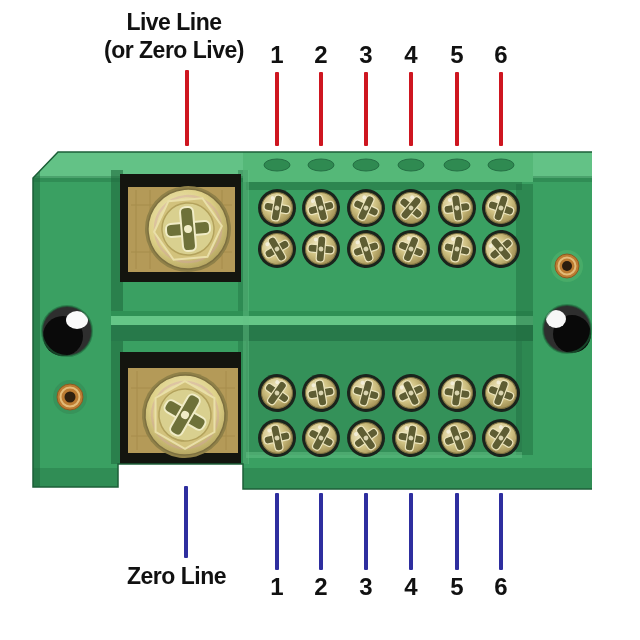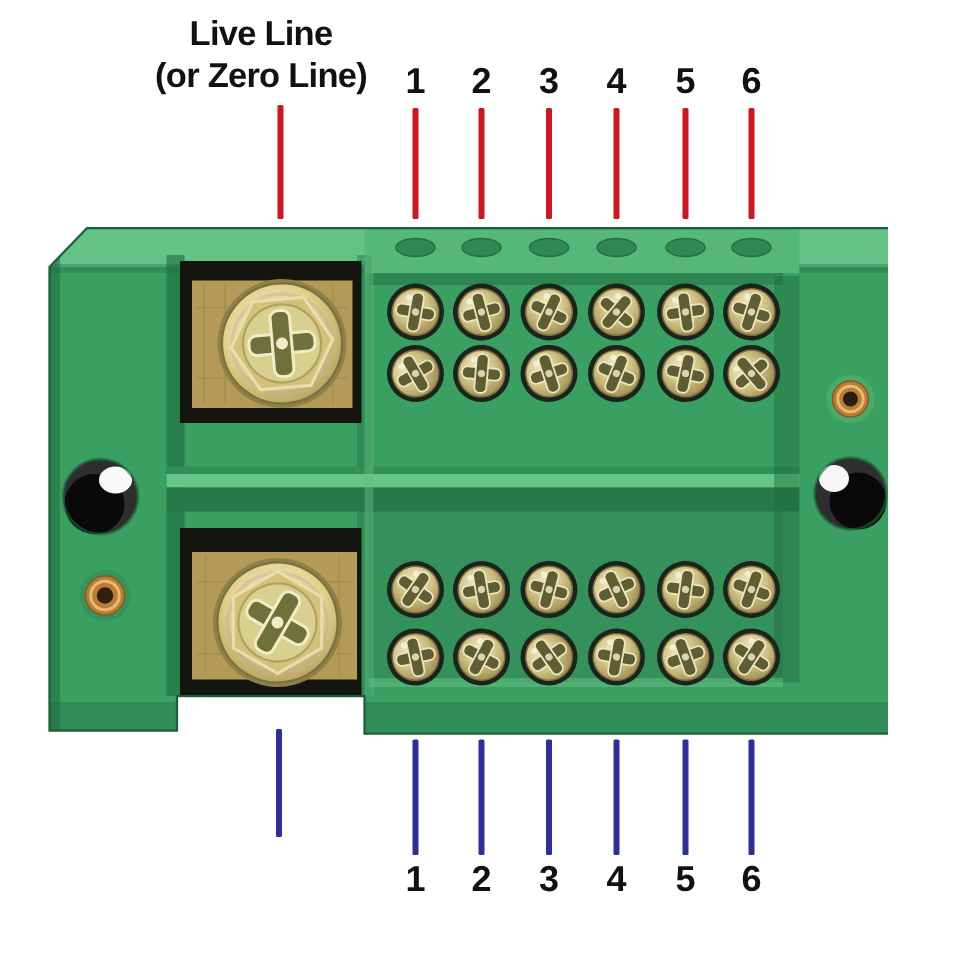--- a/index.html
+++ b/index.html
@@ -26,21 +26,21 @@
   .vline.red{background:var(--red);}
   .vline.blue{background:var(--blue);}
 </style>
 </head>
 <body>
 
 <div class="scene">
 
   <div class="ann-label" style="left:64px;top:8px;width:220px;">
     <span style="display:block;">Live Line</span>
-    <span style="display:block;">(or Zero Line)</span>
+    <span style="display:block;">(or Zero Live)</span>
   </div>
   <div class="vline red" style="left:185px;top:70px;height:76px;"></div>
 
   <span class="ann-num" style="left:264px;top:42px;">1</span>
   <span class="ann-num" style="left:308px;top:42px;">2</span>
   <span class="ann-num" style="left:353px;top:42px;">3</span>
   <span class="ann-num" style="left:398px;top:42px;">4</span>
   <span class="ann-num" style="left:444px;top:42px;">5</span>
   <span class="ann-num" style="left:488px;top:42px;">6</span>
 
@@ -219,15 +219,16 @@
   <div class="vline blue" style="left:499px;top:493px;height:77px;"></div>
 
   <span class="ann-num" style="left:264px;top:574px;">1</span>
   <span class="ann-num" style="left:308px;top:574px;">2</span>
   <span class="ann-num" style="left:353px;top:574px;">3</span>
   <span class="ann-num" style="left:398px;top:574px;">4</span>
   <span class="ann-num" style="left:444px;top:574px;">5</span>
   <span class="ann-num" style="left:488px;top:574px;">6</span>
 
   <div class="ann-label" style="left:64px;top:562px;width:225px;">
+    <span style="display:block;">Zero Line</span>
   </div>
 
 </div>
 
 </body></html>

